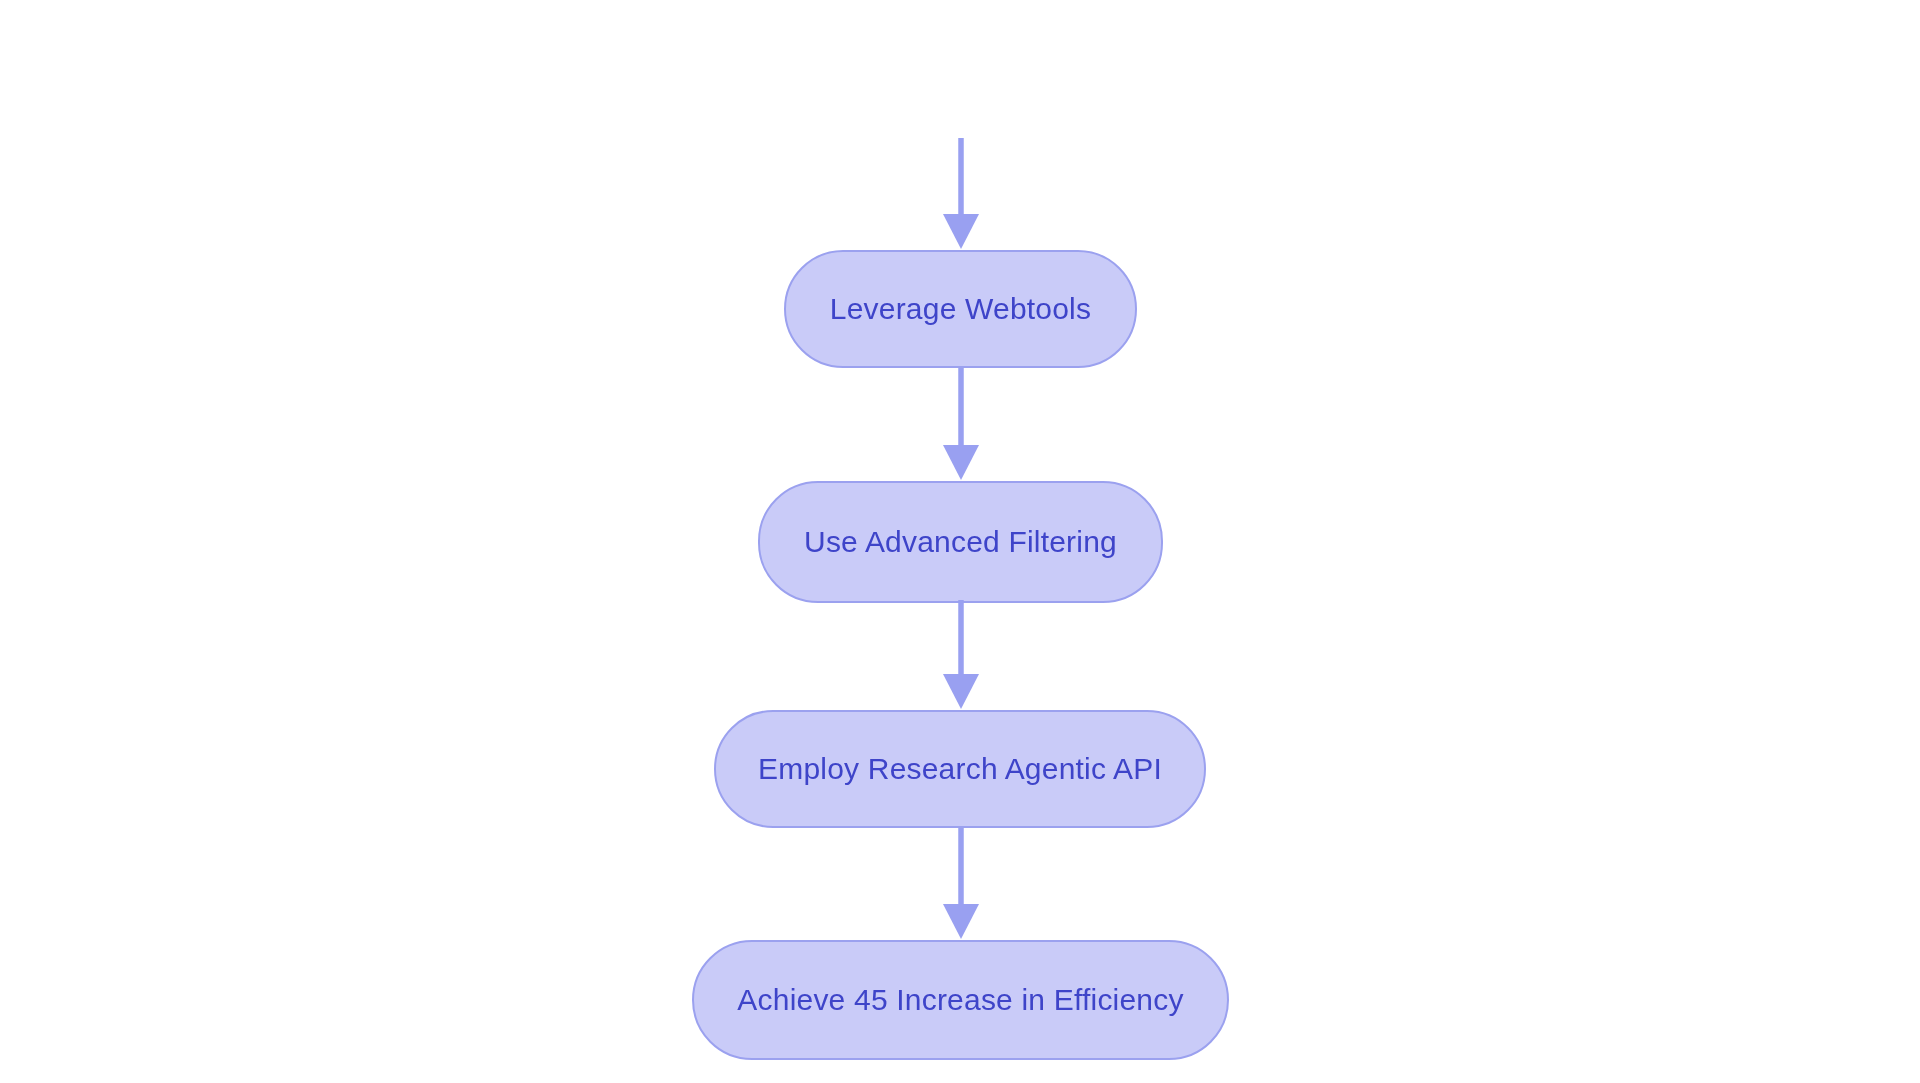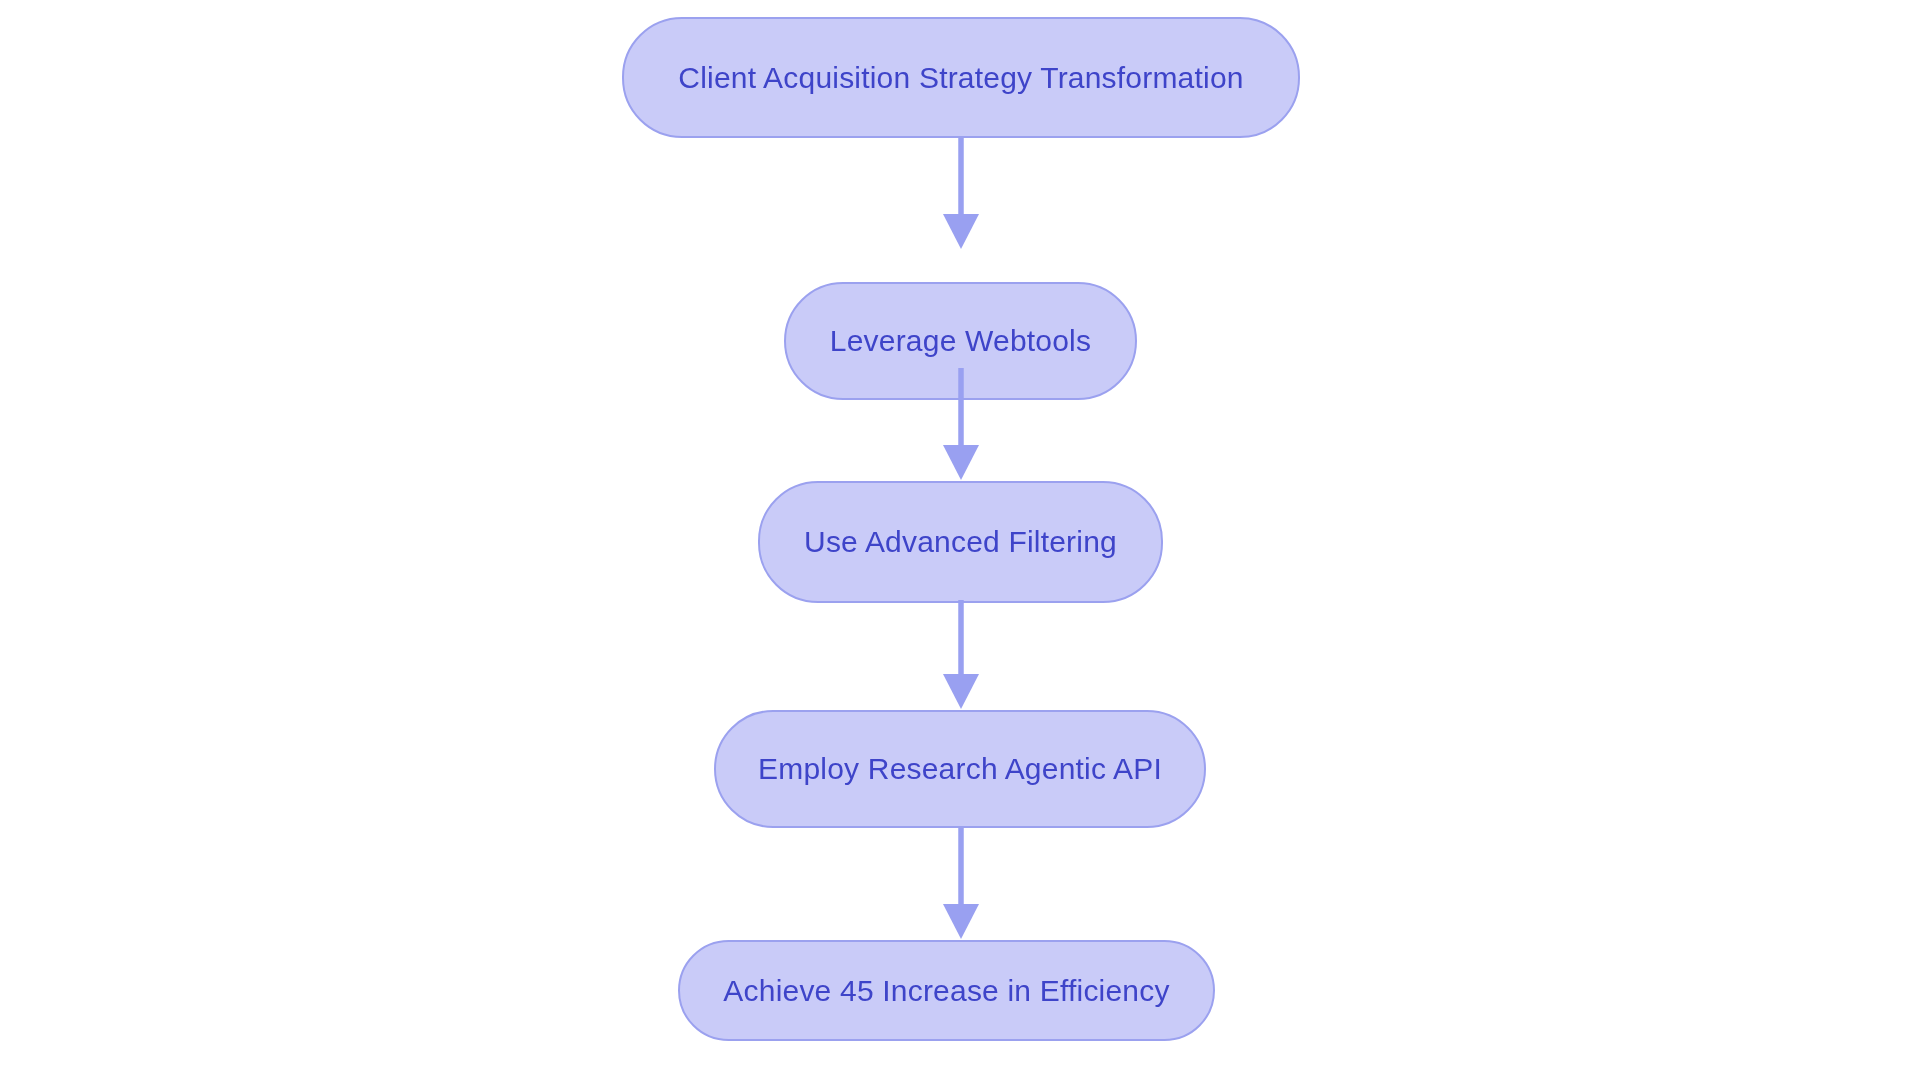--- a/index.html
+++ b/index.html
@@ -45,30 +45,27 @@
   }
   .arrow polygon {
     fill: var(--arrow, #99a0f1);
   }
 </style>
 </head>
 <body>
 
 <div class="canvas">
 
-  <div class="node" style="left:622px; top:17px; width:678px; height:121px;">
-    <span class="node-label">Client Acquisition Strategy Transformation</span>
-  </div>
 
   <svg class="arrow" style="left:939px; top:138px;" width="44" height="112" viewBox="0 0 44 112">
     <line x1="22" y1="0" x2="22" y2="80"></line>
     <polygon points="4,76 40,76 22,111"></polygon>
   </svg>
 
-  <div class="node" style="left:784px; top:250px; width:353px; height:118px;margin-top:32px;">
+  <div class="node" style="left:784px; top:250px; width:353px; height:118px;">
     <span class="node-label">Leverage Webtools</span>
   </div>
 
   <svg class="arrow" style="left:939px; top:368px;" width="44" height="113" viewBox="0 0 44 113">
     <line x1="22" y1="0" x2="22" y2="81"></line>
     <polygon points="4,77 40,77 22,112"></polygon>
   </svg>
 
   <div class="node" style="left:758px; top:481px; width:405px; height:122px;">
     <span class="node-label">Use Advanced Filtering</span>
@@ -81,17 +78,17 @@
 
   <div class="node" style="left:714px; top:710px; width:492px; height:118px;">
     <span class="node-label">Employ Research Agentic API</span>
   </div>
 
   <svg class="arrow" style="left:939px; top:828px;" width="44" height="112" viewBox="0 0 44 112">
     <line x1="22" y1="0" x2="22" y2="80"></line>
     <polygon points="4,76 40,76 22,111"></polygon>
   </svg>
 
-  <div class="node" style="left:678px; top:940px; width:537px; height:101px;">
+  <div class="node" style="left:692px; top:940px; width:537px; height:120px;">
     <span class="node-label">Achieve 45 Increase in Efficiency</span>
   </div>
 
 </div>
 
 </body></html>

